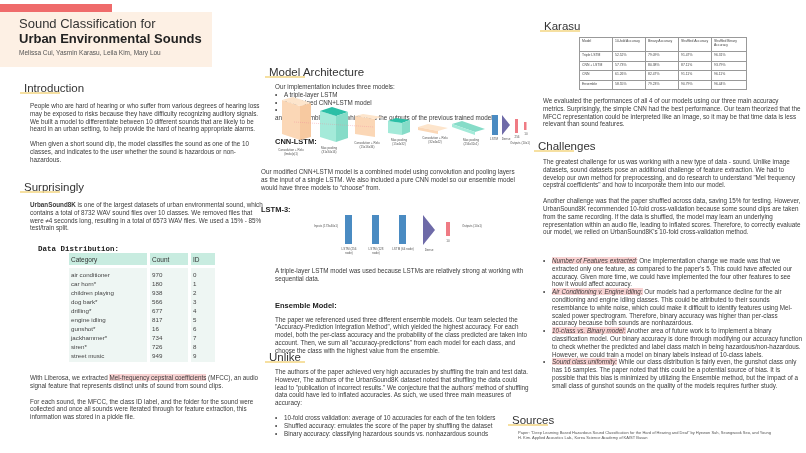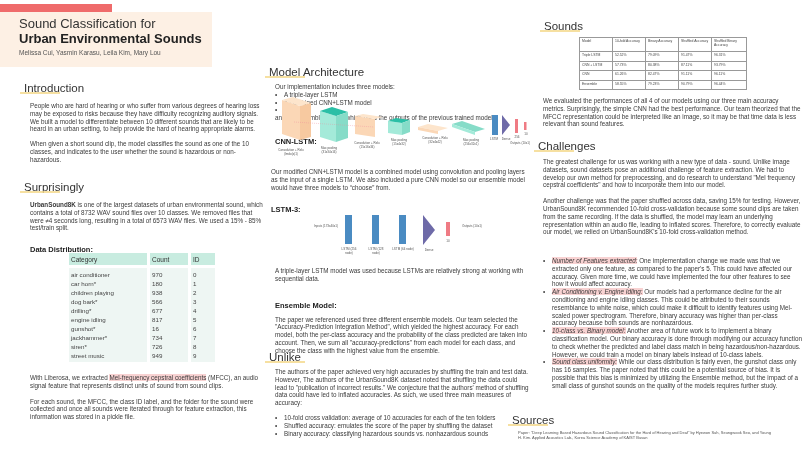--- a/index.html
+++ b/index.html
@@ -54,21 +54,21 @@
 
 <div class="col" style="left:24px; top:78px; width:240px;">
   <h2 class="h2">Introduction</h2>
   <p class="p" style="margin:6px 0 0 6px;">People who are hard of hearing or who suffer from various degrees of hearing loss may be exposed to risks because they have difficulty recognizing auditory signals. We built a model to differentiate between 10 different sounds that are likely to be heard in an urban setting, to help provide the hard of hearing appropriate alarms.</p>
   <p class="p" style="margin:7px 0 0 6px;">When given a short sound clip, the model classifies the sound as one of the 10 classes, and indicates to the user whether the sound is hazardous or non-hazardous.</p>
 </div>
 
 <div class="col" style="left:24px; top:177px; width:240px;">
   <h2 class="h2">Surprisingly</h2>
   <p class="p" style="margin:6px 0 0 6px;"><b>UrbanSound8K</b><span> is one of the largest datasets of urban environmental sound, which contains a total of 8732 WAV sound files over 10 classes. We removed files that were ≠4 seconds long, resulting in a total of 6573 WAV files. We used a 15% - 85% test/train split.</span></p>
-  <div style="margin:6px 0 0 6px;"><span class="h3">Data Distribution:</span></div>
+  <div style="margin:6px 0 0 14px;font-family:Liberation Mono, monospace;"><span class="h3">Data Distribution:</span></div>
 </div>
 
 <div class="dtable">
   <div class="hdr">
     <div class="c1">Category</div>
     <div class="c2">Count</div>
     <div class="c3">ID</div>
   </div>
   <div class="body">
     <div class="c1">
@@ -158,21 +158,21 @@
   <div class="lbl" style="left:115px; top:42px; width:28px;">Max pooling (15x4x32)</div>
   <div class="lbl" style="left:148px; top:40px; width:34px;">Convolution + Relu (32x4x42)</div>
   <div class="lbl" style="left:186px; top:42px; width:30px;">Max pooling (256x32x1)</div>
   <div class="lbl" style="left:218px; top:41px; width:12px;">LSTM</div>
   <div class="lbl" style="left:230px; top:41px; width:12px;">Dense</div>
   <div class="lbl" style="left:242px; top:39px; width:10px;">256</div>
   <div class="lbl" style="left:251px; top:36px; width:10px;">10</div>
   <div class="lbl" style="left:236px; top:45px; width:28px;">Outputs (10x1)</div>
 </div>
 
-<div class="col" style="left:271px; top:168px; width:256px;">
+<div class="col" style="left:261px; top:168px; width:256px;">
   <p class="p">Our modified CNN+LSTM model is a combined model using convolution and pooling layers as the input of a single LSTM. We also included a pure CNN model so our ensemble model would have three models to “choose” from.</p>
   <div style="margin-top:7px;"><span class="h3">LSTM-3:</span></div>
 </div>
 
 <div class="diag" style="left:300px; top:212px; width:220px; height:50px;">
   <svg width="220" height="50" viewBox="0 0 220 50">
     <rect x="45" y="3" width="7" height="29" fill="#4a8bc2"></rect>
     <rect x="72" y="3" width="7" height="29" fill="#4a8bc2"></rect>
     <rect x="99" y="3" width="7" height="29" fill="#4a8bc2"></rect>
     <polygon points="123,3 135,18 123,33" fill="#6e6aa8"></polygon>
@@ -199,21 +199,21 @@
     <p class="p">The authors of the paper achieved very high accuracies by shuffling the train and test data. However, The authors of the UrbanSound8K dataset noted that shuffling the data could lead to "publication of incorrect results." We conjecture that the authors' method of shuffling data could have led to inflated accuracies. As such, we used three main measures of accuracy:</p>
     <ul class="b p" style="margin-top:7px;">
       <li>10-fold cross validation: average of 10 accuracies for each of the ten folders</li>
       <li>Shuffled accuracy: emulates the score of the paper by shuffling the dataset</li>
       <li>Binary accuracy: classifying hazardous sounds vs. nonhazardous sounds</li>
     </ul>
   </div>
 </div>
 
 <div class="col" style="left:544px; top:16px; width:258px;">
-  <h2 class="h2">Sounds</h2>
+  <h2 class="h2">Karasu</h2>
 </div>
 
 <table class="rtable">
   <tbody>
       <tr class="h">
     <td style="width:33px">Model</td>
     <td style="width:33px">10-fold Accuracy</td>
     <td style="width:33px">Binary Accuracy</td>
     <td style="width:33px">Shuffled Accuracy</td>
     <td style="width:35px">Shuffled Binary Accuracy</td>

